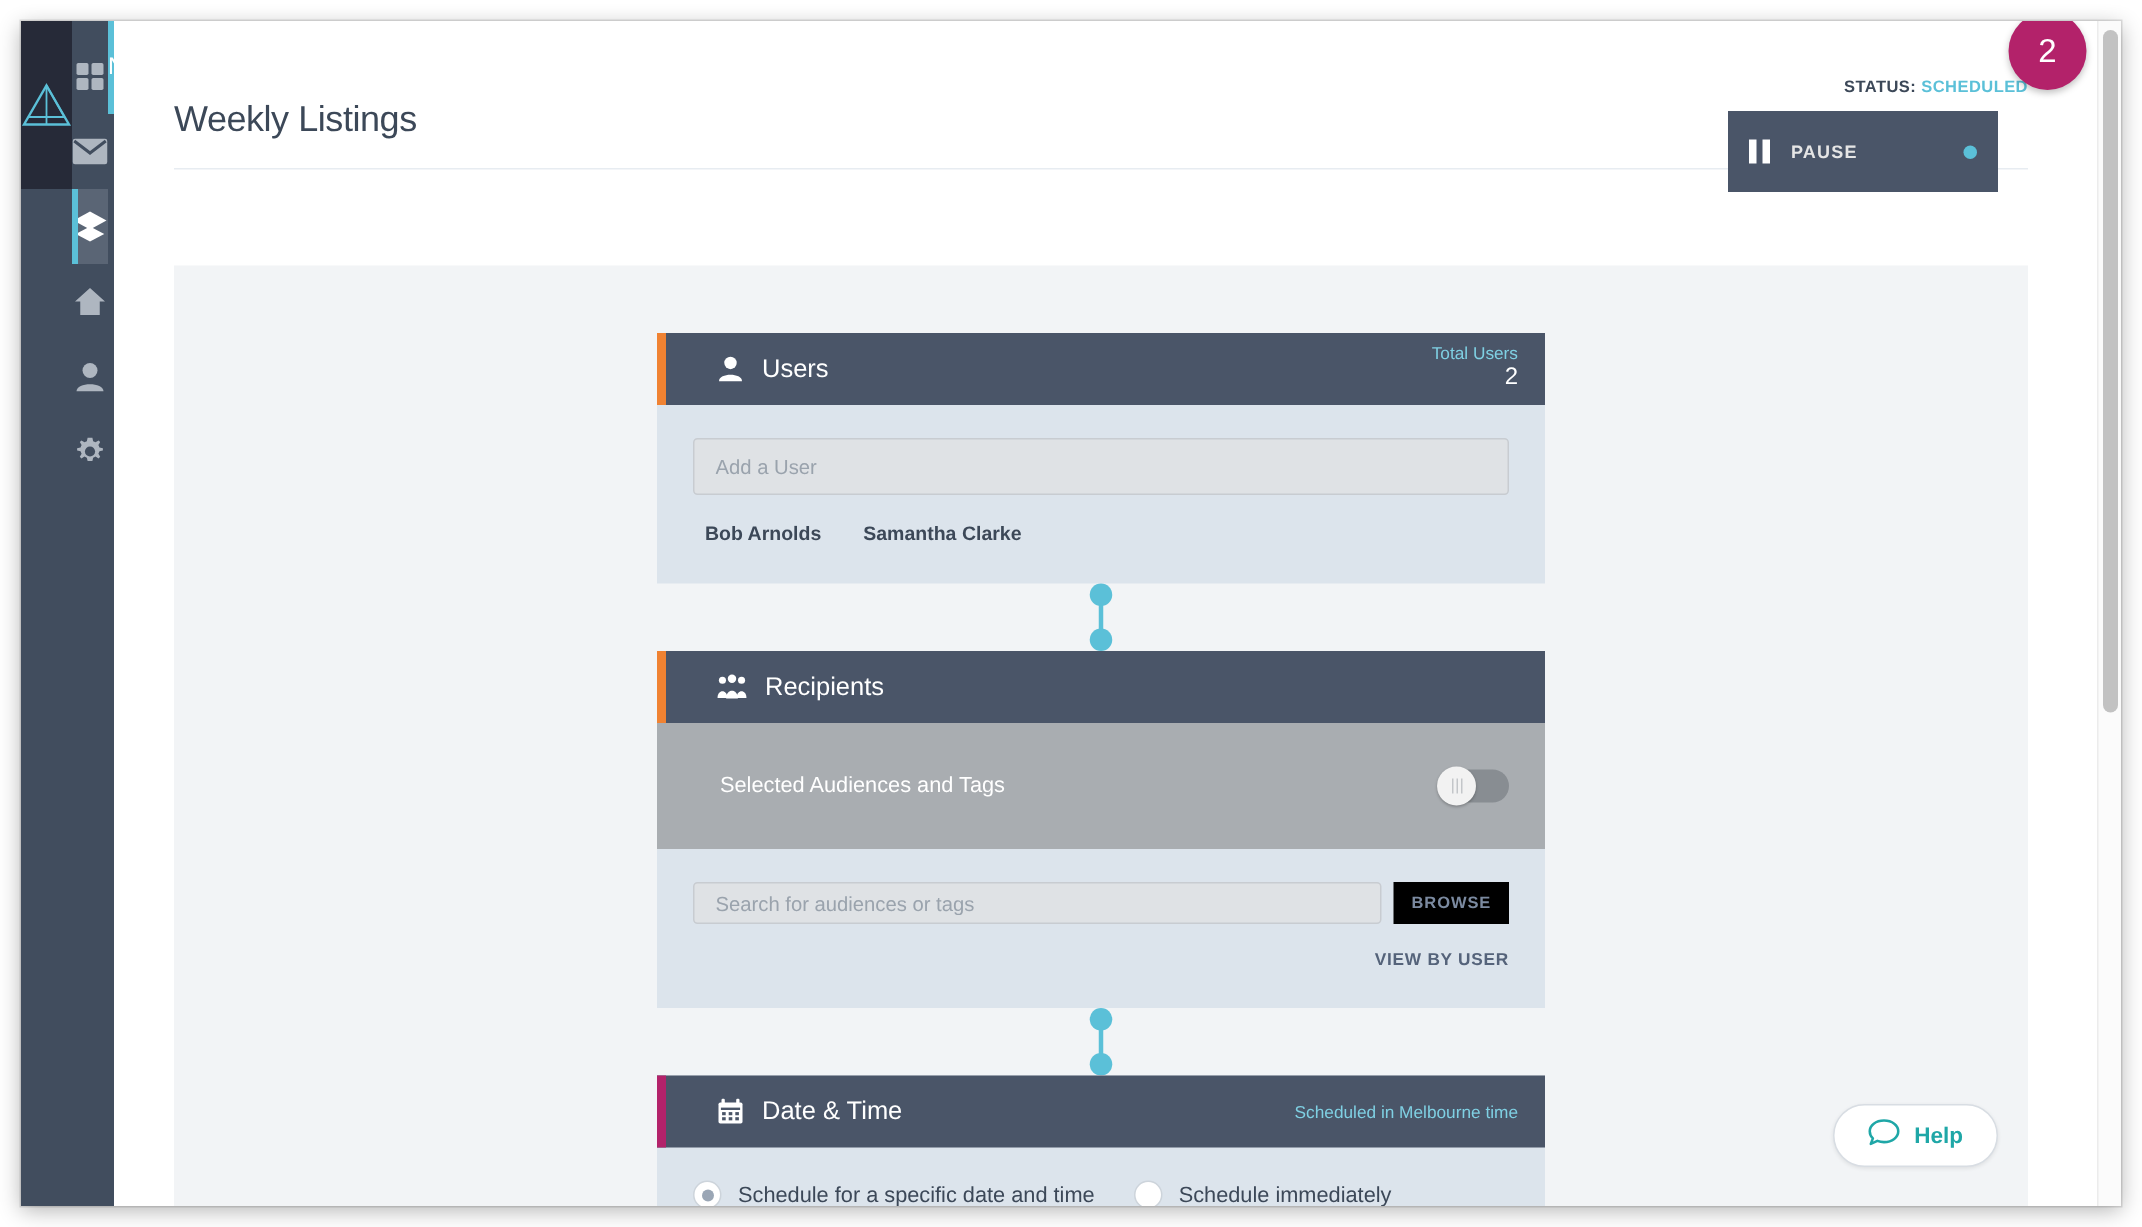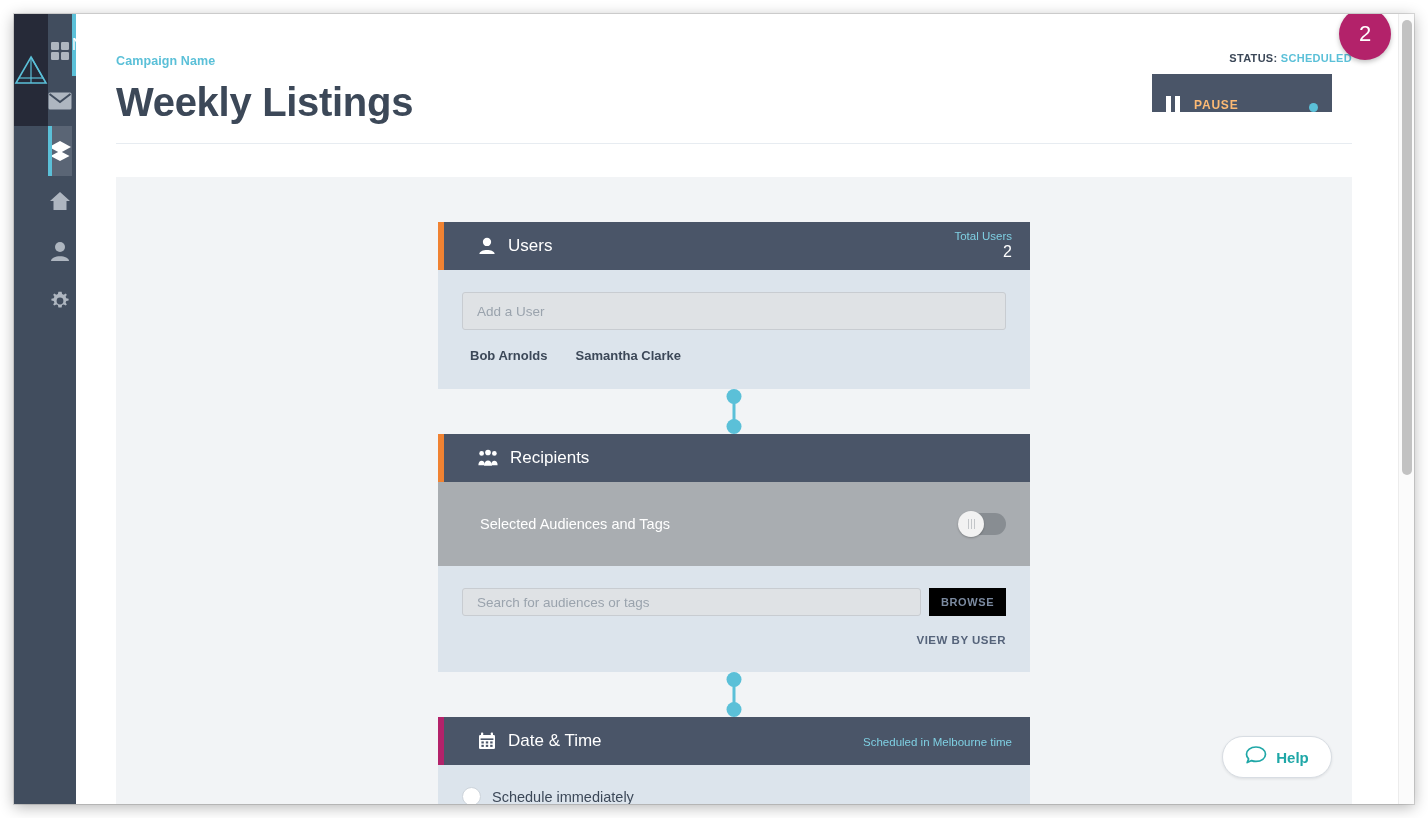--- a/index.html
+++ b/index.html
@@ -84,22 +84,22 @@
     position: relative;
   }
   .breadcrumb {
     color: #5bc0d8;
     font-size: 12.5px;
     font-weight: bold;
     letter-spacing: 0.1px;
     cursor: pointer;
   }
   .page-title {
-    font-size: 40px;
-    font-weight: bold;
+    font-size: 24px;
+    font-weight: normal;
     color: #3c4858;
     margin-top: 12px;
     letter-spacing: -0.3px;
   }
   .header-rule {
     border-bottom: 1px solid #e7ecf1;
     margin-top: 18px;
   }
 
   
@@ -113,25 +113,25 @@
     font-size: 11px;
     font-weight: bold;
     color: #3c4858;
     letter-spacing: 0.3px;
     margin-bottom: 10px;
     white-space: nowrap;
   }
   .status-value { color: #5bc0d8; }
   .pause-btn {
     background: #4a5568;
-    color: #fdba74;
-    height: 38px;
+    color: #e5e5e5;
+    height: 54px;
     width: 180px;
     display: flex;
-    align-items: flex-end;
+    align-items: center;
     padding: 0 14px;
     cursor: pointer;
     border: none;
     font-family: inherit;
   }
   .pause-bars { display: flex; gap: 4px; margin-right: 14px; }
   .pause-bars i { display: block; width: 5px; height: 16px; background: #fff; }
   .pause-label { font-size: 12px; font-weight: bold; letter-spacing: 0.8px; flex: 1 1 auto; text-align: left; }
   .pause-dot { width: 9px; height: 9px; border-radius: 50%; background: #5bc0d8; }
 
@@ -369,21 +369,20 @@
     </div>
 
     <div class="avatar-block">
       <span>NB</span>
     </div>
   </nav>
 
   <div class="main">
 
     <header class="page-header">
-      <div class="breadcrumb">Campaign Name</div>
       <h1 class="page-title">Weekly Listings</h1>
       <div class="header-rule"></div>
 
       <div class="status-zone">
         <div class="status-line">
           <span>STATUS:</span>
           <span class="status-value">SCHEDULED</span>
         </div>
         <button class="pause-btn">
           <span class="pause-bars">
@@ -494,20 +493,24 @@
             </span>
             <span class="card-title">Date &amp; Time</span>
             <span class="card-head-right">
               <span class="head-note">Scheduled in Melbourne time</span>
             </span>
           </div>
 
           <div class="card-body">
             <div class="radio-row">
               <label class="radio-opt">
+                <span class="radio checked"></span>
+                <span class="radio-text">Schedule for a specific date and time</span>
+              </label>
+              <label class="radio-opt">
                 <span class="radio"></span>
                 <span class="radio-text">Schedule immediately</span>
               </label>
             </div>
 
           </div>
         </div>
 
       </div>
     </section>

